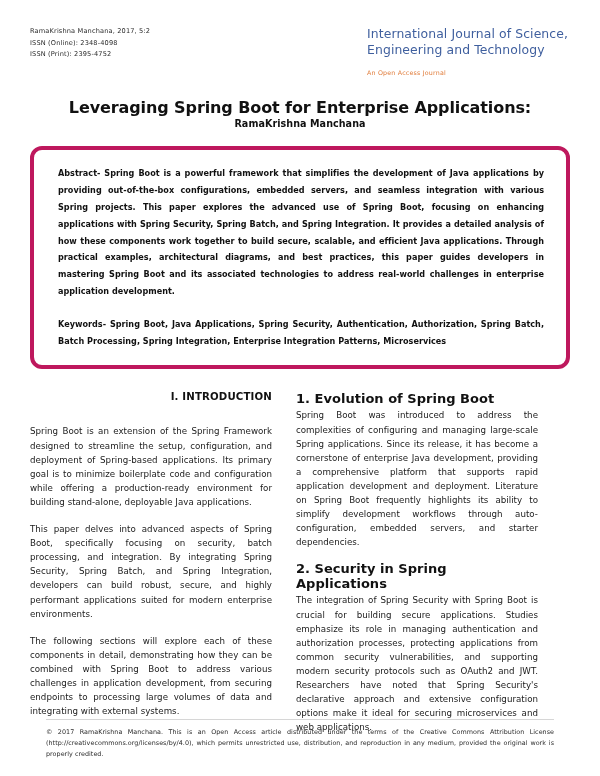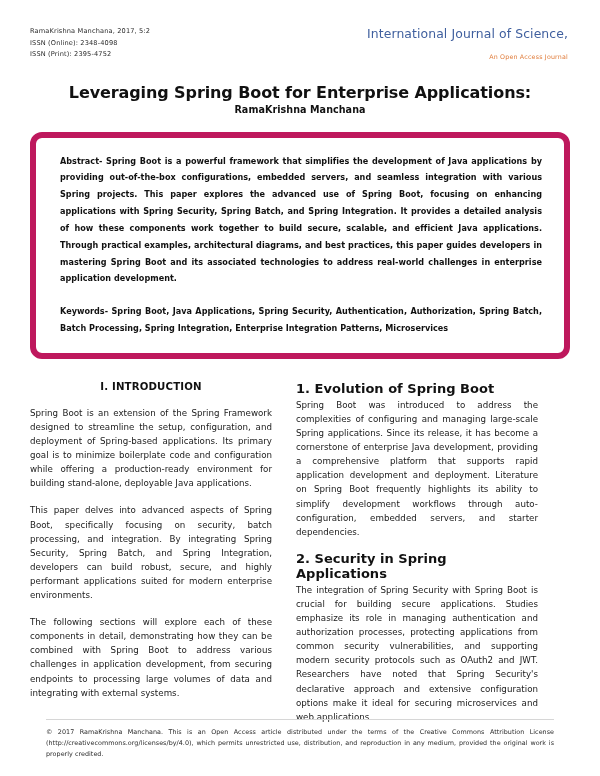--- a/index.html
+++ b/index.html
@@ -31,21 +31,21 @@
     padding-top: 26px;
   }
   .masthead-left {
     font-size: 6.6px;
     line-height: 1.78;
     color: #2b2b2b;
     letter-spacing: 0.15px;
     white-space: nowrap;
   }
   .masthead-right {
-    text-align: right;
+    text-align: left;
     padding-right: 2px;
   }
   .journal-title {
     font-size: 12.4px;
     line-height: 1.28;
     color: #3f5f9e;
     letter-spacing: 0.1px;
     font-weight: 400;
     max-width: 215px;
   }
@@ -79,21 +79,21 @@
   .affiliation {
     margin-top: 5px;
     font-size: 7.5px;
     color: #2b2b2b;
     letter-spacing: 0.1px;
   }
 
   
   .abstract-box {
     margin-top: 17px;
-    border: 6px solid #be185d;
+    border: 4px solid #be185d;
     border-radius: 12px;
     padding: 15px 22px 16px 24px;
     box-sizing: border-box;
   }
   .abstract-text,
   .keywords-text {
     font-size: 8.1px;
     font-weight: 700;
     line-height: 2.08;
     text-align: justify;
@@ -107,26 +107,26 @@
   
   .columns {
     margin-top: 22px;
     display: flex;
     gap: 24px;
   }
   .column {
     width: 242px;
   }
   .section-heading {
-    text-align: center;
+    text-align: right;
     font-size: 10.2px;
     font-weight: 700;
     letter-spacing: 0.15px;
     color: #111111;
-    margin-bottom: 14px;
+    margin-bottom: 22px;
   }
   .sub-heading {
     font-size: 13px;
     font-weight: 700;
     color: #111111;
     margin-bottom: 2px;
     letter-spacing: 0.02px;
   }
   .body-par {
     font-size: 8.7px;
@@ -166,20 +166,21 @@
 
   <div class="masthead">
     <div class="masthead-left">
       <div>RamaKrishna Manchana, 2017, 5:2</div>
       <div>ISSN (Online): 2348-4098</div>
       <div>ISSN (Print): 2395-4752</div>
     </div>
     <div class="masthead-right">
       <div class="journal-title">
         <div>International Journal of Science,</div>
+        <div>Engineering and Technology</div>
       </div>
       <div class="open-access">An Open Access Journal</div>
     </div>
   </div>
 
   <div class="title-block">
     <div class="paper-title">
       <div>Leveraging Spring Boot for Enterprise Applications:</div>
     </div>
     <div class="author">RamaKrishna Manchana</div>

